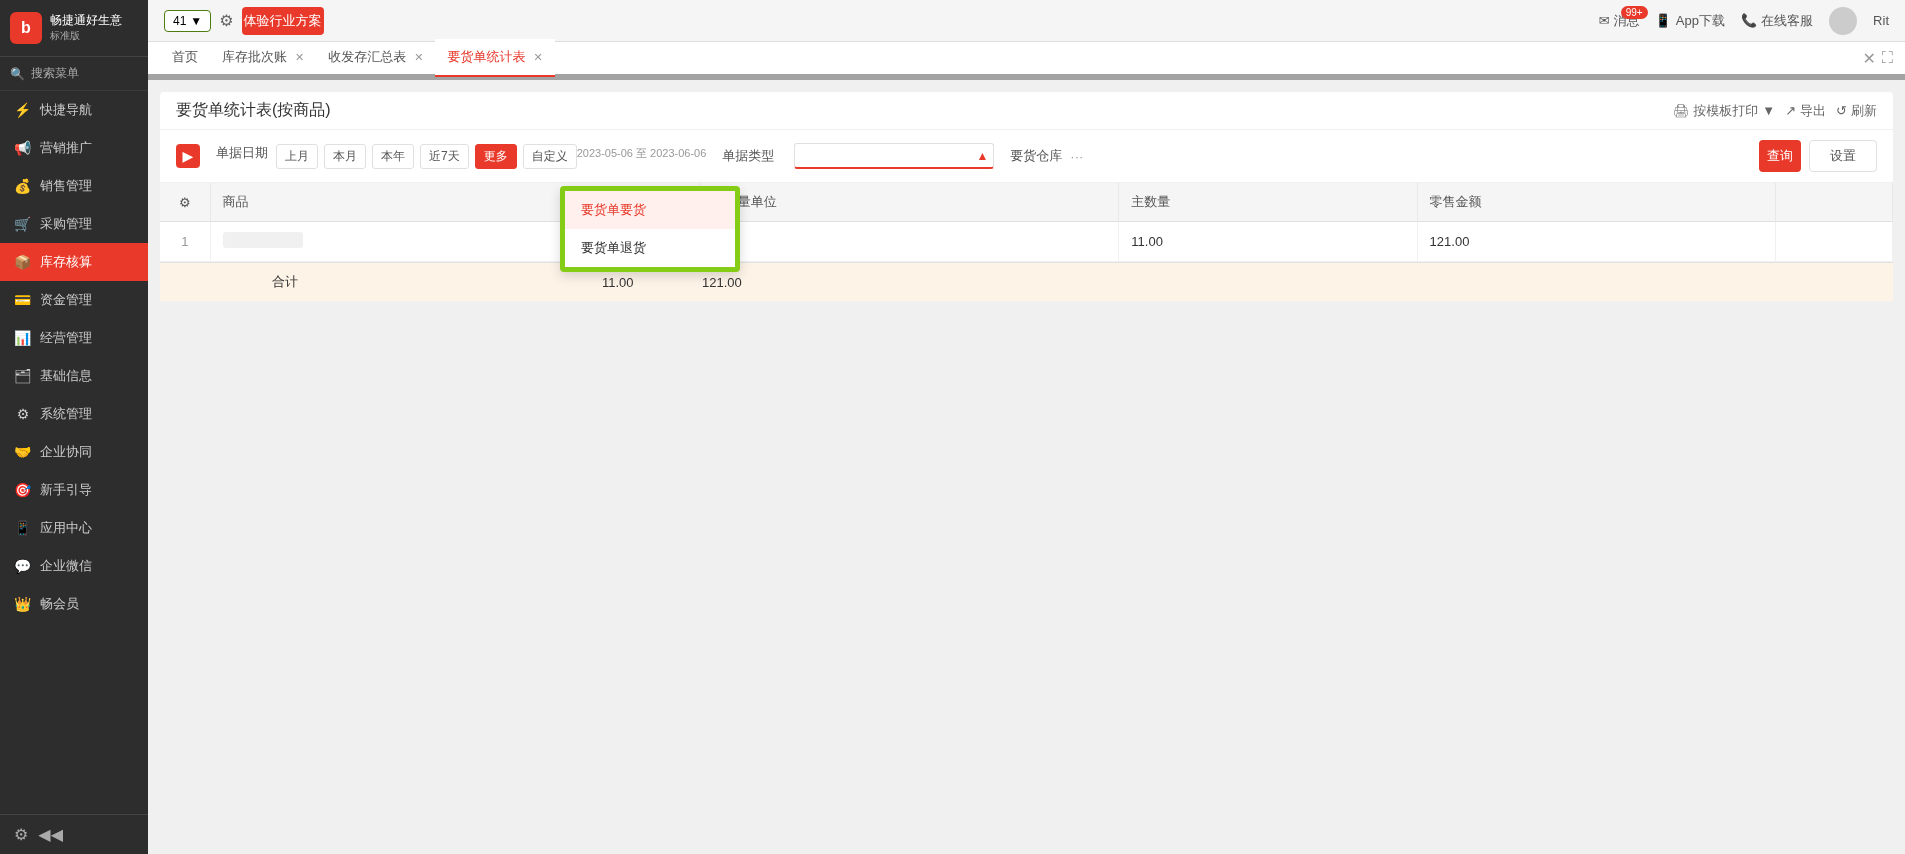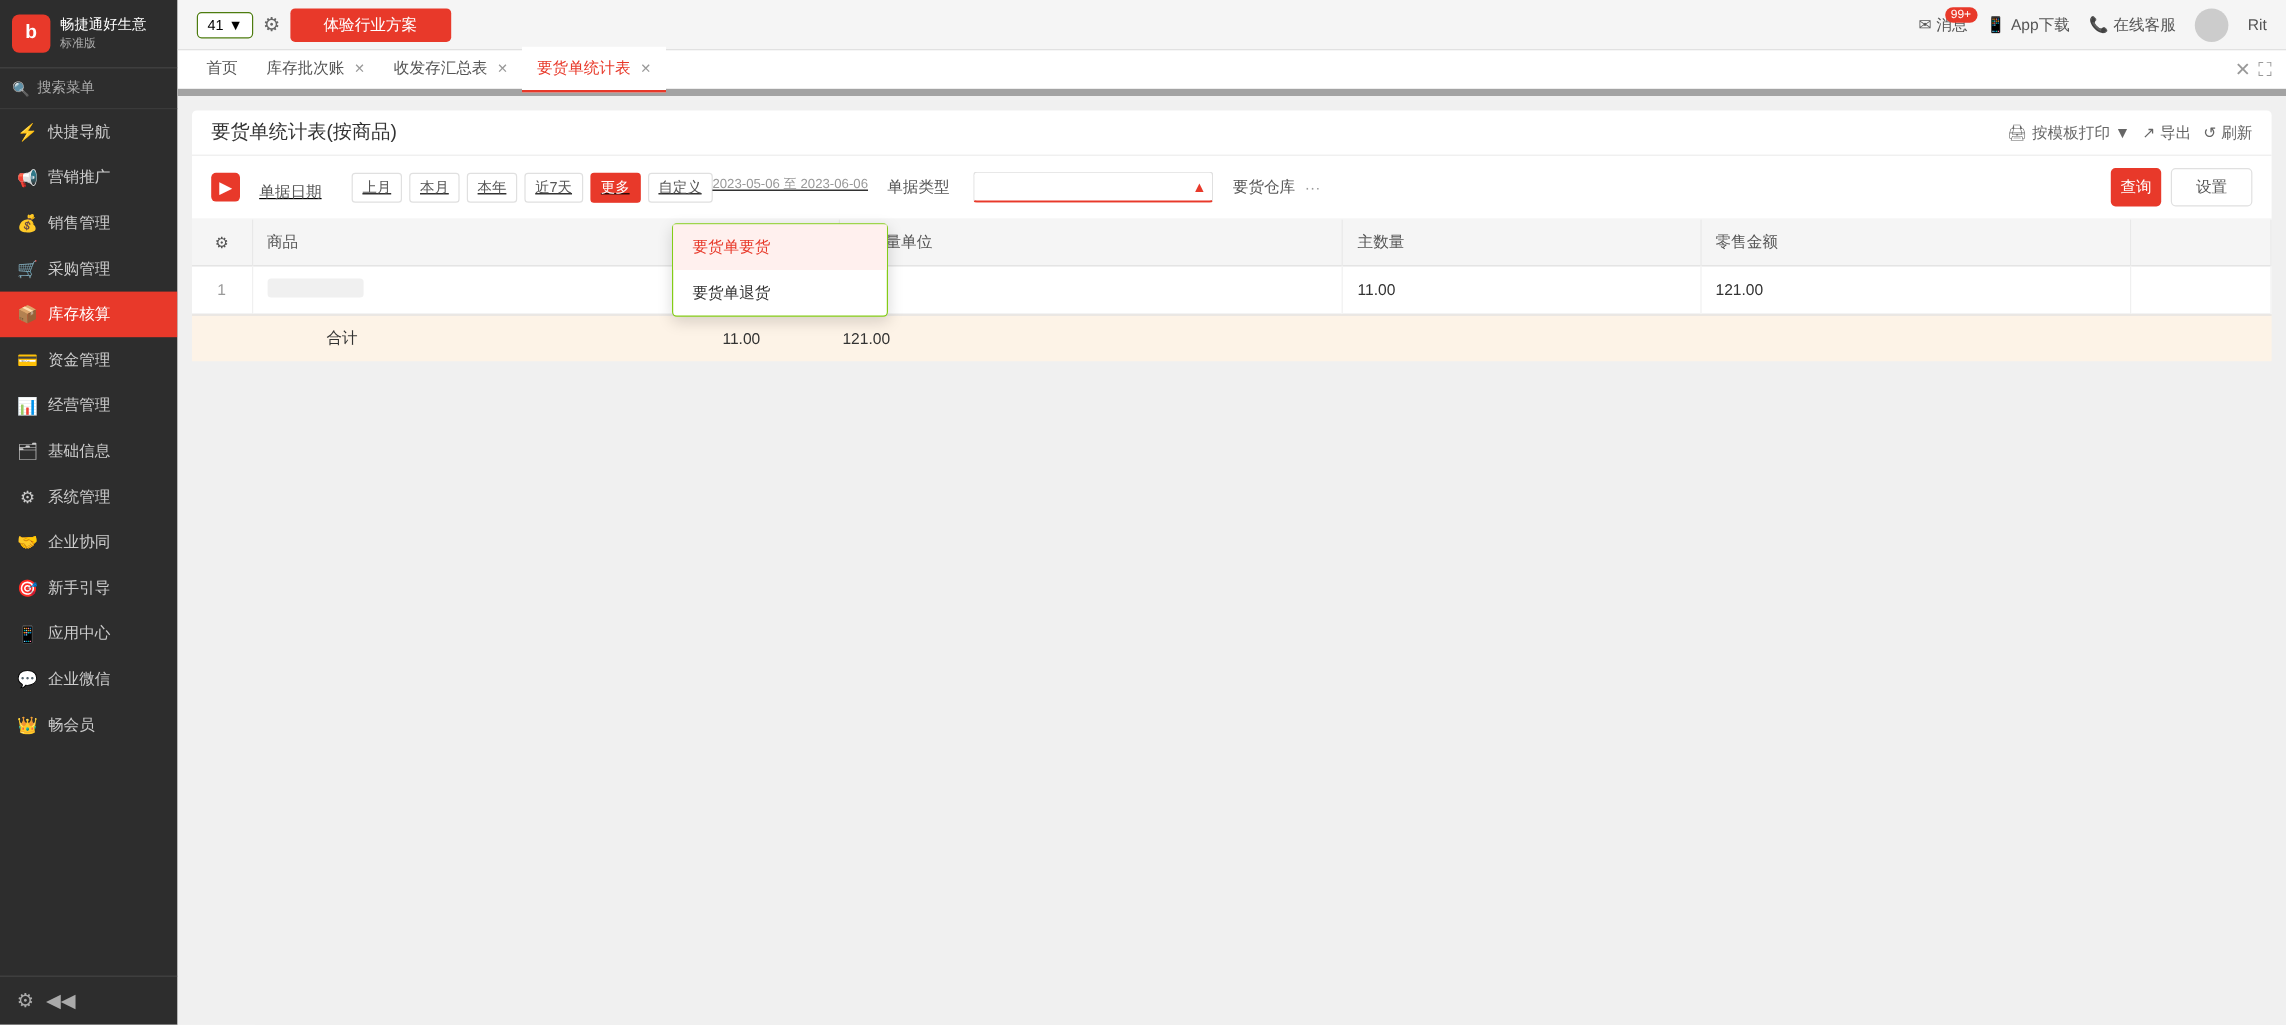--- a/index.html
+++ b/index.html
@@ -105,21 +105,21 @@
       background: #fff;
       font-size: 12px;
       cursor: pointer;
     }
     .topbar-gear { color: #666; font-size: 16px; cursor: pointer; }
     .topbar-trial-btn {
       background: #e8392a;
       color: white;
       border: none;
       border-radius: 4px;
-      padding: 5px 28px;
+      padding: 5px 2px;
       font-size: 13px;
       cursor: pointer;
     }
     .topbar-right {
       display: flex;
       align-items: center;
       gap: 16px;
       color: #555;
       font-size: 13px;
     }
@@ -232,23 +232,22 @@
       border-radius: 4px;
       display: flex;
       align-items: center;
       justify-content: center;
       color: white;
       cursor: pointer;
       font-size: 14px;
     }
     .filter-group {
       display: flex;
-      align-items: flex-end;
-      gap: 25px;
-      text-decoration: underline;
+      align-items: flex-start;
+      gap: 8px;
     }
     .filter-label { color: #555; font-size: 13px; }
     .filter-date-range {
       display: flex;
       align-items: center;
       gap: 6px;
       font-size: 12px;
     }
     .date-btn {
       padding: 3px 8px;
@@ -314,21 +313,21 @@
       font-size: 13px;
       cursor: pointer;
     }
 
     
     .dropdown-menu {
       position: absolute;
       top: 56px;
       left: 400px;
       background: #fff;
-      border: 1px solid #84cc16;
+      border: 5px solid #84cc16;
       border-radius: 4px;
       box-shadow: 0 4px 12px rgba(0,0,0,0.15);
       z-index: 100;
       min-width: 180px;
     }
     .dropdown-item {
       padding: 10px 16px;
       cursor: pointer;
       font-size: 13px;
       color: #333;

